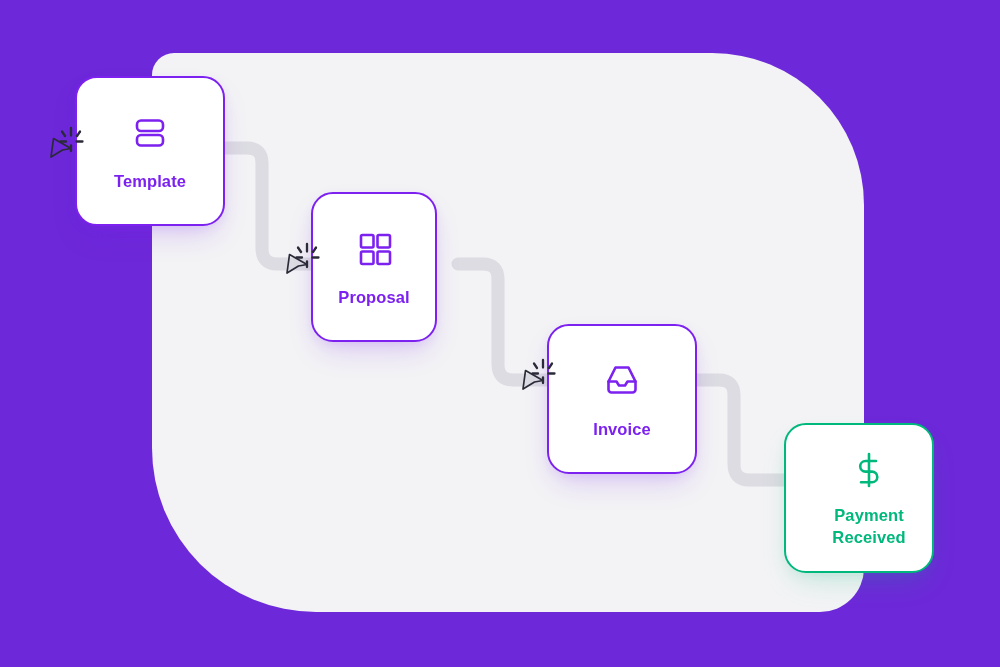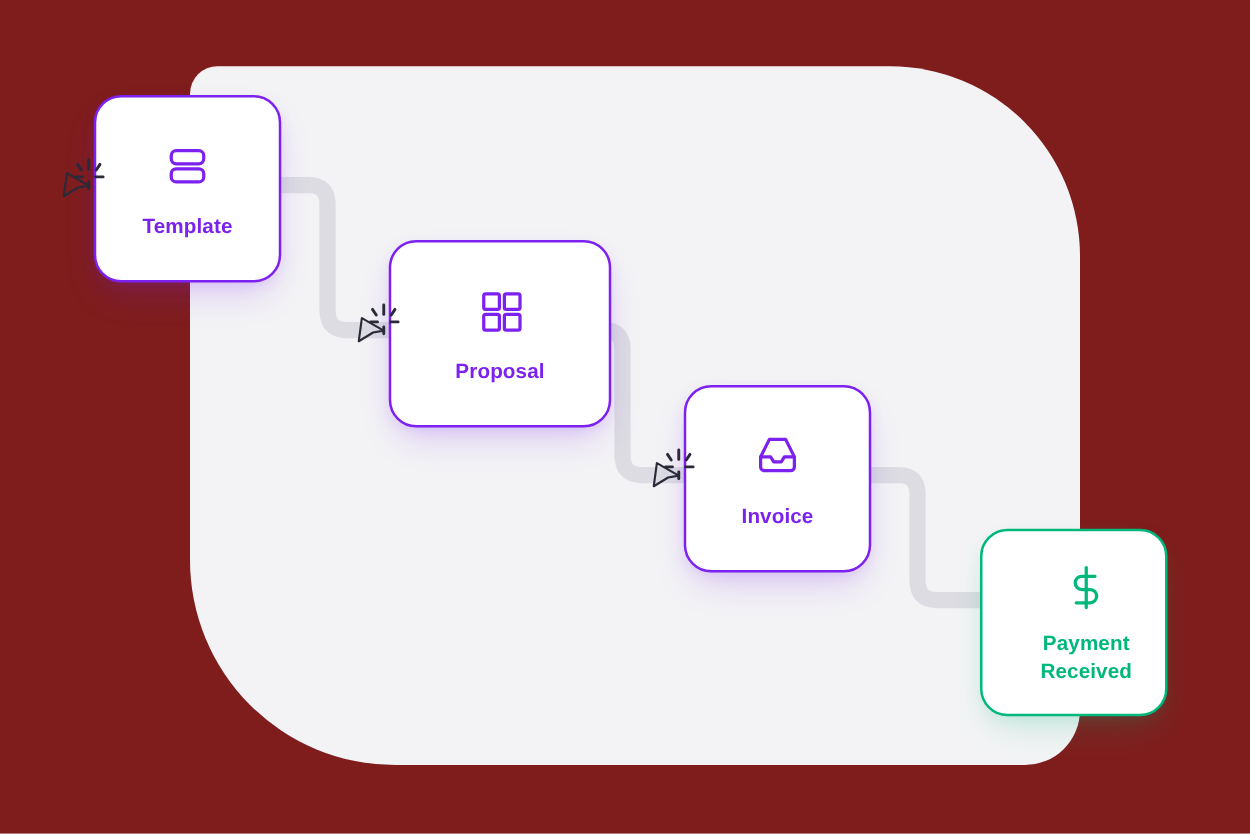--- a/index.html
+++ b/index.html
@@ -4,21 +4,21 @@
 <style>
   html, body {
     margin: 0;
     padding: 0;
     background: #ffffff;
   }
   #stage {
     position: relative;
     width: 1000px;
     height: 667px;
-    background: #7f1d1d;
+    background: #6d28d9;
     overflow: hidden;
     font-family: "Liberation Sans", sans-serif;
   }
 
   
   .backdrop {
     position: absolute;
     left: 152px;
     top: 53px;
     width: 712px;
@@ -68,22 +68,22 @@
     color: #7c21f0;
     text-align: center;
     line-height: 1.35;
     letter-spacing: 0.1px;
     white-space: pre-line;
   }
   .node.green .node-label { color: #00b87c; }
 
   
   #node-template { left: 75px;  top: 76px;  width: 150px; height: 150px; }
-  #node-proposal { left: 311px; top: 192px; width: 178px; height: 150px; }
-  #node-invoice  { left: 547px; top: 308px; width: 150px; height: 150px; }
+  #node-proposal { left: 311px; top: 192px; width: 126px; height: 150px; }
+  #node-invoice  { left: 547px; top: 324px; width: 150px; height: 150px; }
   #node-payment  { left: 784px; top: 423px; width: 150px; height: 150px; }
 
   #node-payment .node-icon { margin-bottom: 12px; }
 
   
   .cursor {
     position: absolute;
     width: 56px;
     height: 56px;
     line-height: 0;

